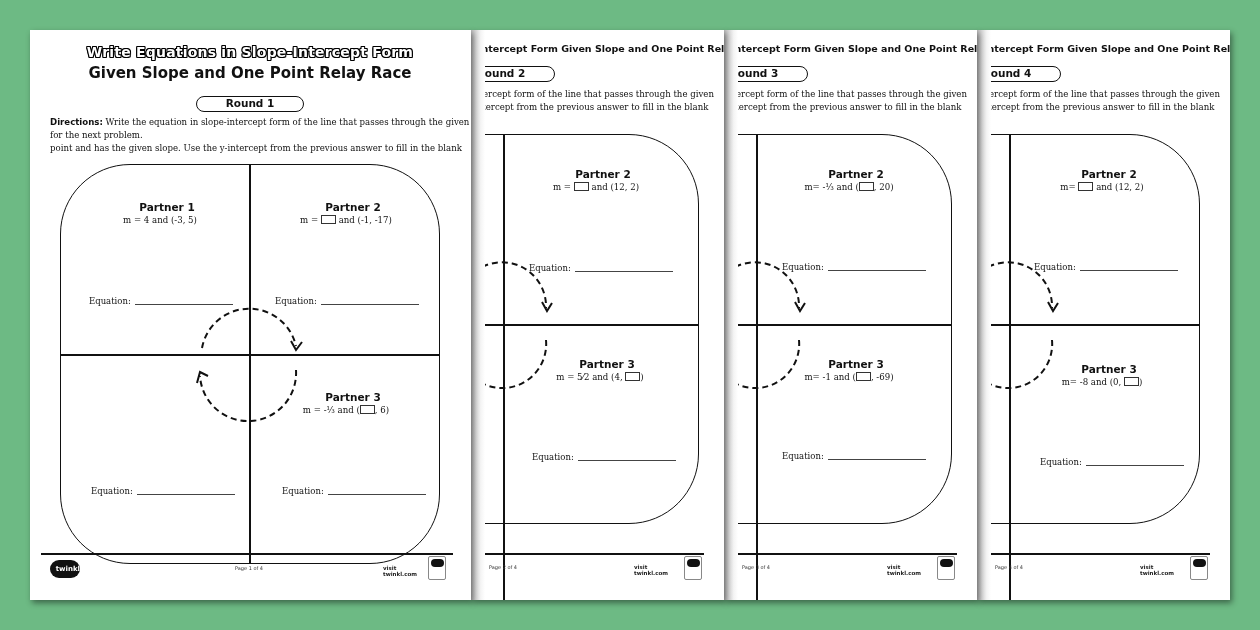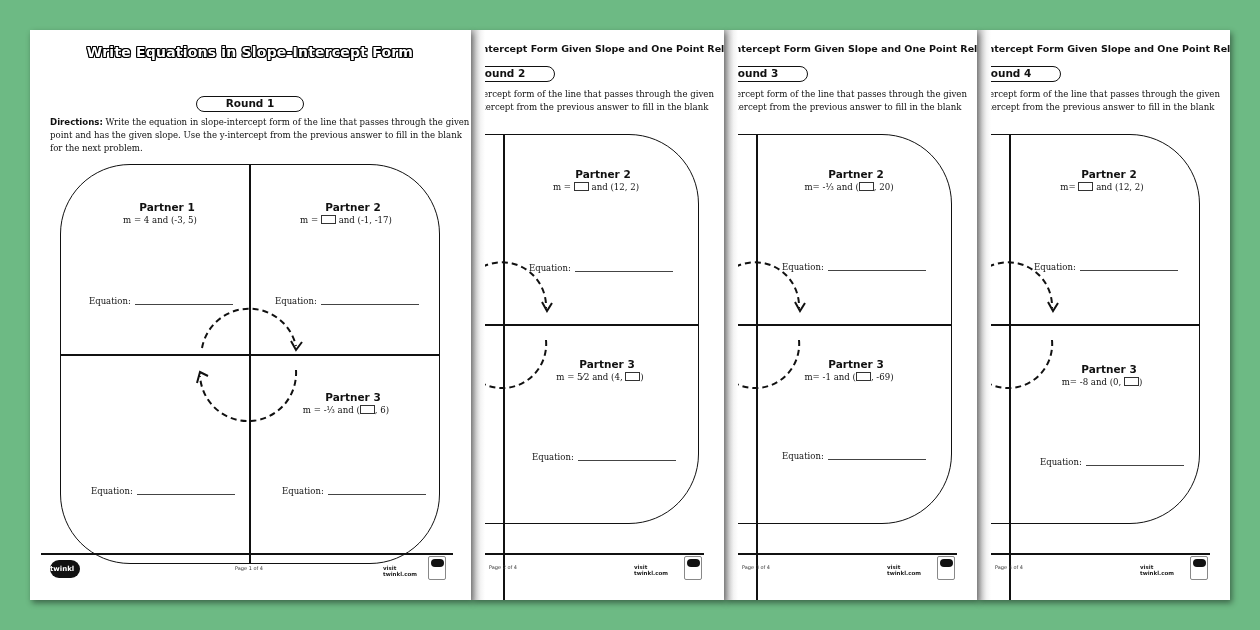--- a/index.html
+++ b/index.html
@@ -39,21 +39,21 @@
 
   .equation { position: absolute; font-family: "DejaVu Serif", serif; font-size: 8.5px; white-space: nowrap; }
   .equation .eline { display: inline-block; width: 98px; border-bottom: 1px solid #444; margin-left: 4px; vertical-align: -1px; }
 
   .footer-line { position: absolute; left: 18px; width: 402px; height: 2px; background: #111; }
   .footer-page { position: absolute; font-size: 5px; color: #333; }
   .footer-url { position: absolute; font-size: 5.5px; font-weight: bold; color: #222; }
   .badge-box { position: absolute; width: 18px; height: 24px; border: 1px solid #888; border-radius: 2px; background: #fff; }
   .badge-box .cloud { position: absolute; top: 2px; left: 2px; width: 13px; height: 8px; background: #111; border-radius: 6px; }
   .twinkl-logo { position: absolute; width: 30px; height: 18px; background: #111; border-radius: 9px;
-                 color: #fff; font-weight: bold; font-size: 7px; text-align: left; line-height: 18px; }
+                 color: #fff; font-weight: bold; font-size: 7px; text-align: right; line-height: 18px; }
 
   svg.arrows { position: absolute; overflow: visible; }
 </style>
 </head>
 <body>
 
 <div class="page" style="left:977px; top:30px; width:253px; height:570px; z-index:1;">
   <div class="inner" style="left:-187px;">
     <div class="header-small" style="left:187px; width:253px; text-align:left; padding-left:3px;">-Intercept Form Given Slope and One Point Relay Race</div>
     <div class="round-pill" style="left:163px; top:36px;">Round 4</div>
@@ -157,25 +157,26 @@
     <div class="badge-box" style="left:400px; top:526px;">
         <div class="cloud"></div>
       </div>
   </div>
   <div class="shade"></div>
 </div>
 
 <div class="page" style="left:30px; top:30px; width:441px; height:570px; z-index:4;">
   <div class="inner" style="left:0;">
     <div class="title1">Write Equations in Slope-Intercept Form</div>
+    <div class="title2">Given Slope and One Point Relay Race</div>
     <div class="round-pill" style="left:166px; top:66px;">Round 1</div>
     <div class="directions" style="left:20px; top:86px;">
       <div><b>Directions:</b> <span>Write the equation in slope-intercept form of the line that passes through the given</span></div>
+      <div>for the next problem.</div>
       <div>point and has the given slope. Use the y-intercept from the previous answer to fill in the blank</div>
-      <div>for the next problem.</div>
     </div>
 
     <div class="board" style="left:30px; top:134px; width:380px; height:400px;"></div>
     <div class="vline" style="left:219px; top:134px; height:400px;"></div>
     <div class="hline" style="left:30px; top:324px; width:380px;"></div>
 
     <div class="partner" style="left:40px; top:171px;text-align:center;">
       <span class="pname">Partner 1</span>
       <span class="pexpr">m = 4 and (-3, 5)</span>
     </div>

